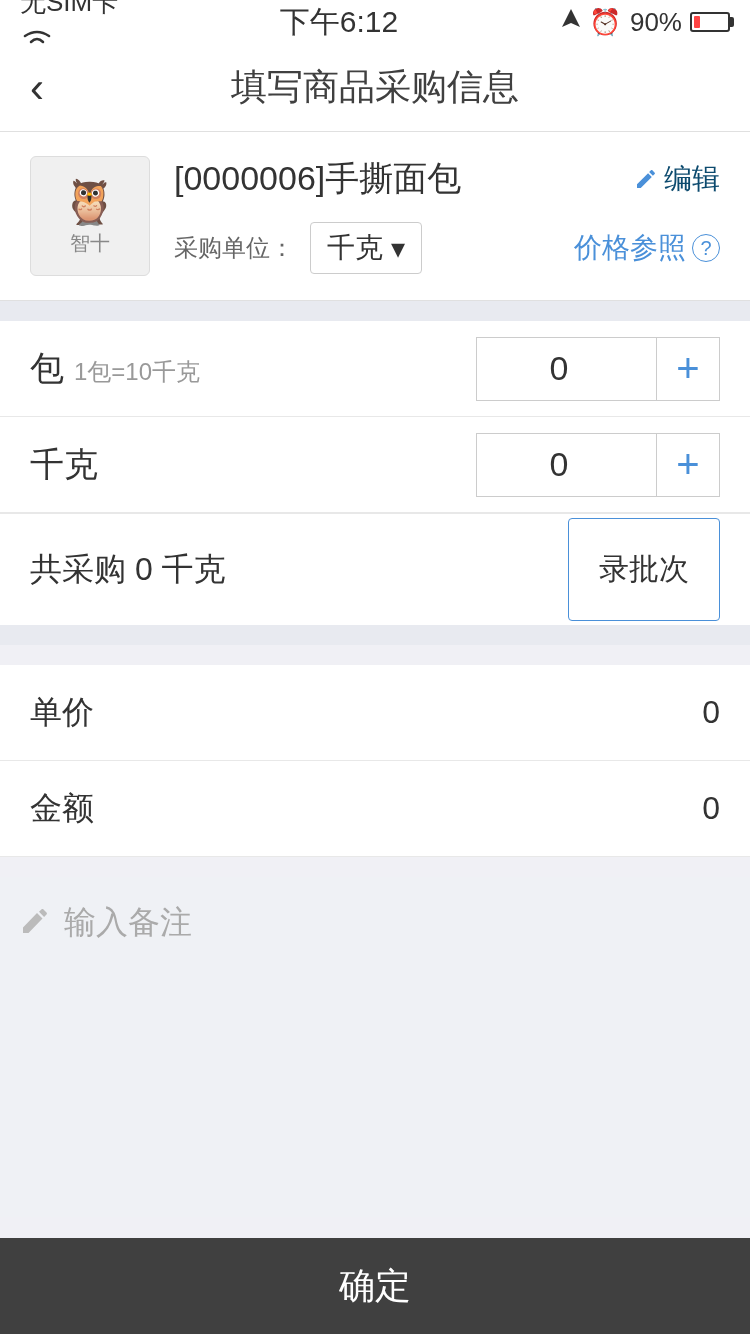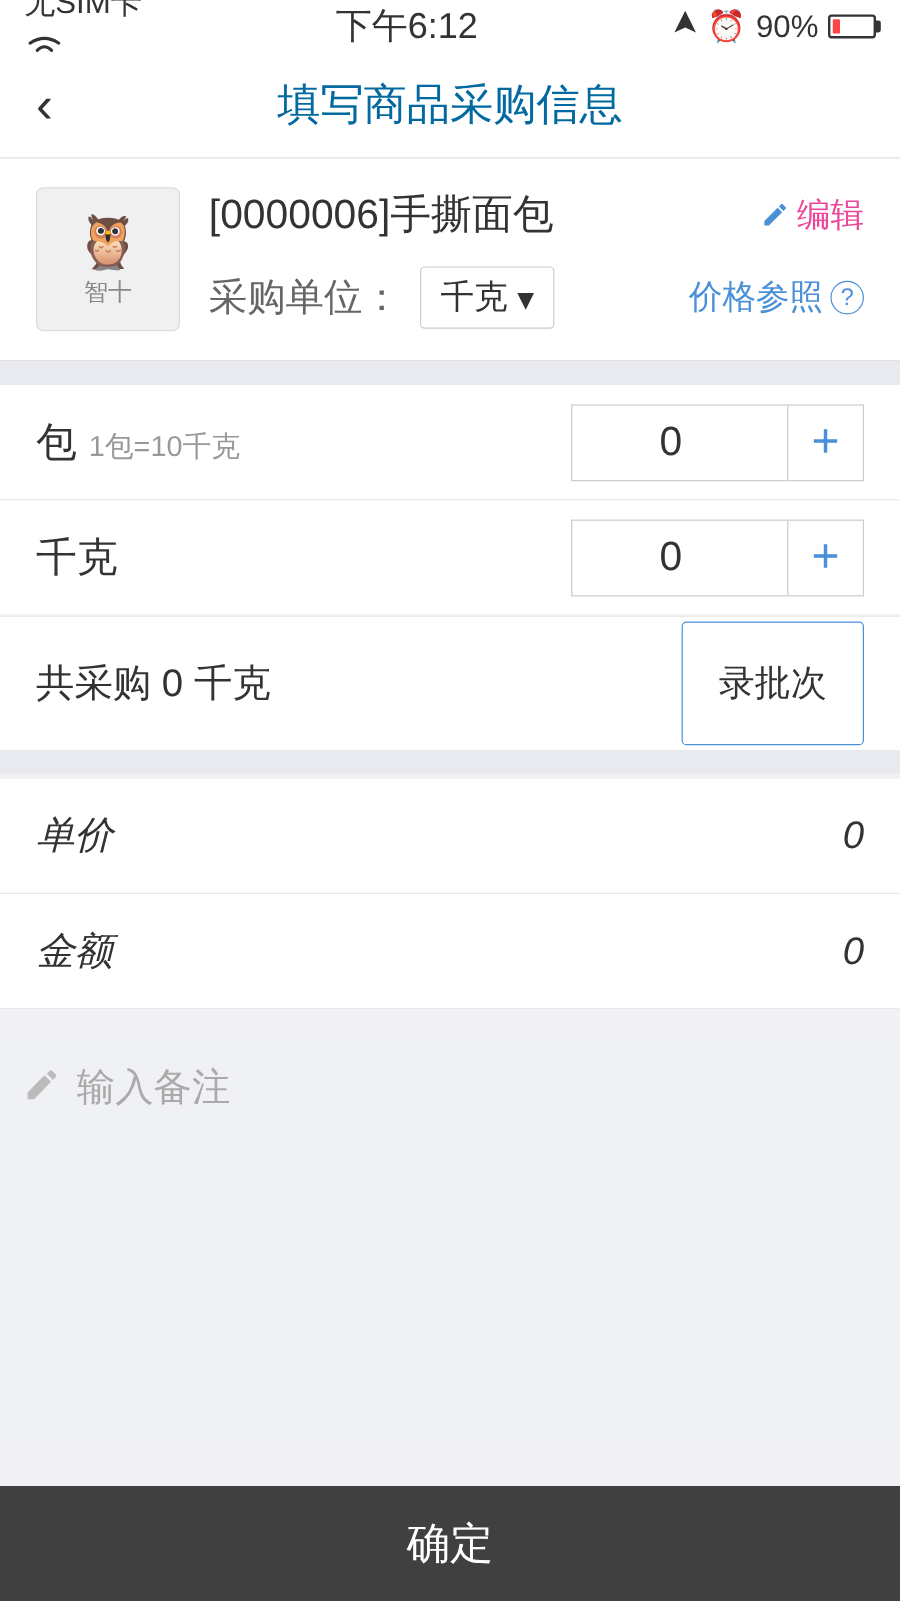--- a/index.html
+++ b/index.html
@@ -85,21 +85,21 @@
     .nav-back {
       position: absolute;
       left: 30px;
       font-size: 42px;
       color: #333;
       cursor: pointer;
     }
     .nav-title {
       font-size: 36px;
       font-weight: 500;
-      color: #0369a1;
+      color: #404040;
     }
 
     
     .product-card {
       background: #fff;
       padding: 24px 30px;
       display: flex;
       align-items: flex-start;
       gap: 24px;
       border-bottom: 1px solid #e0e0e0;
@@ -133,35 +133,35 @@
       display: flex;
       align-items: center;
       justify-content: space-between;
     }
     .product-name {
       font-size: 34px;
       color: #333;
       font-weight: 500;
     }
     .edit-link {
-      color: #ec4899;
+      color: #0c4a6e;
       font-size: 28px;
       display: flex;
       align-items: center;
       gap: 6px;
       cursor: pointer;
     }
     .unit-row {
       display: flex;
       align-items: center;
       margin-top: 20px;
       gap: 16px;
     }
     .unit-label {
-      font-size: 32px;
+      font-size: 24px;
       color: #666;
     }
     .unit-select {
       border: 1px solid #ccc;
       border-radius: 4px;
       padding: 6px 16px;
       font-size: 28px;
       color: #333;
       background: #fff;
       display: flex;
@@ -259,22 +259,21 @@
       background: #fff;
       padding: 30px 30px;
       font-size: 30px;
       border-radius: 4px;
       cursor: pointer;
     }
 
     
     .price-section {
       background: #fff;
-      margin-top: 4px;
-      font-style: italic;
+      margin-top: 20px;
     }
     .price-row {
       display: flex;
       align-items: center;
       justify-content: space-between;
       padding: 0 30px;
       height: 96px;
       border-bottom: 1px solid #e8e8e8;
     }
     .price-label {

